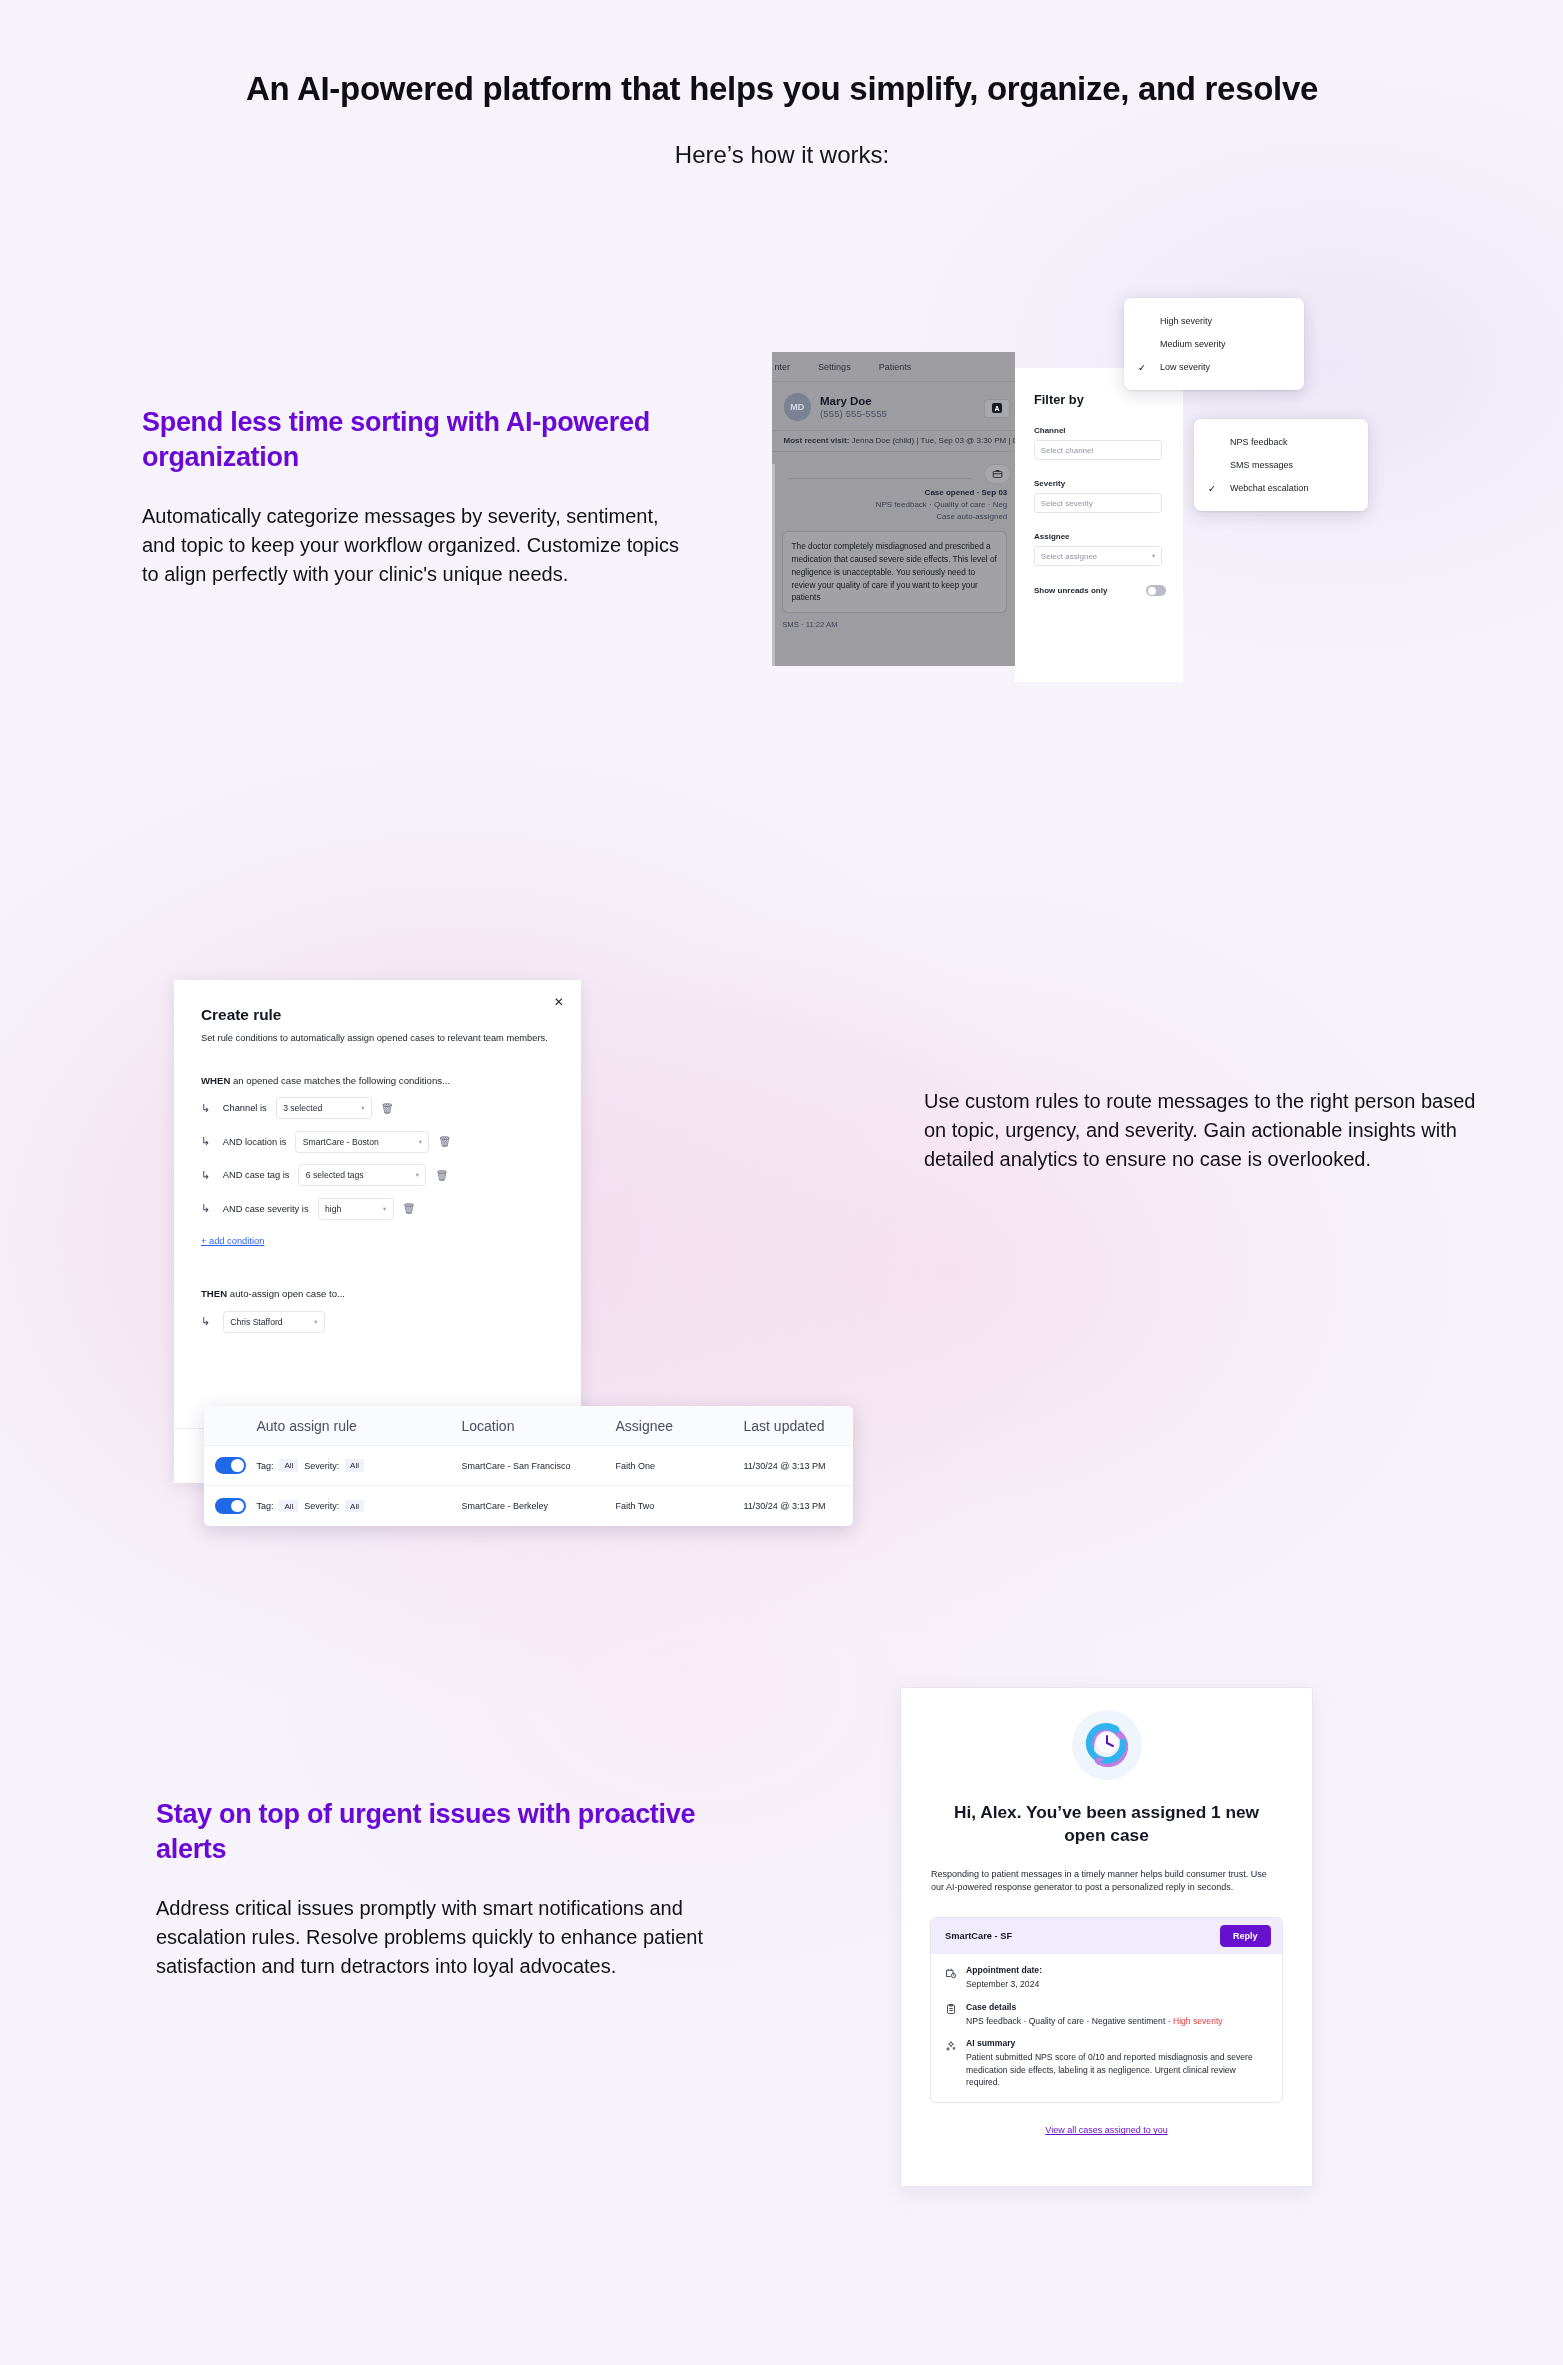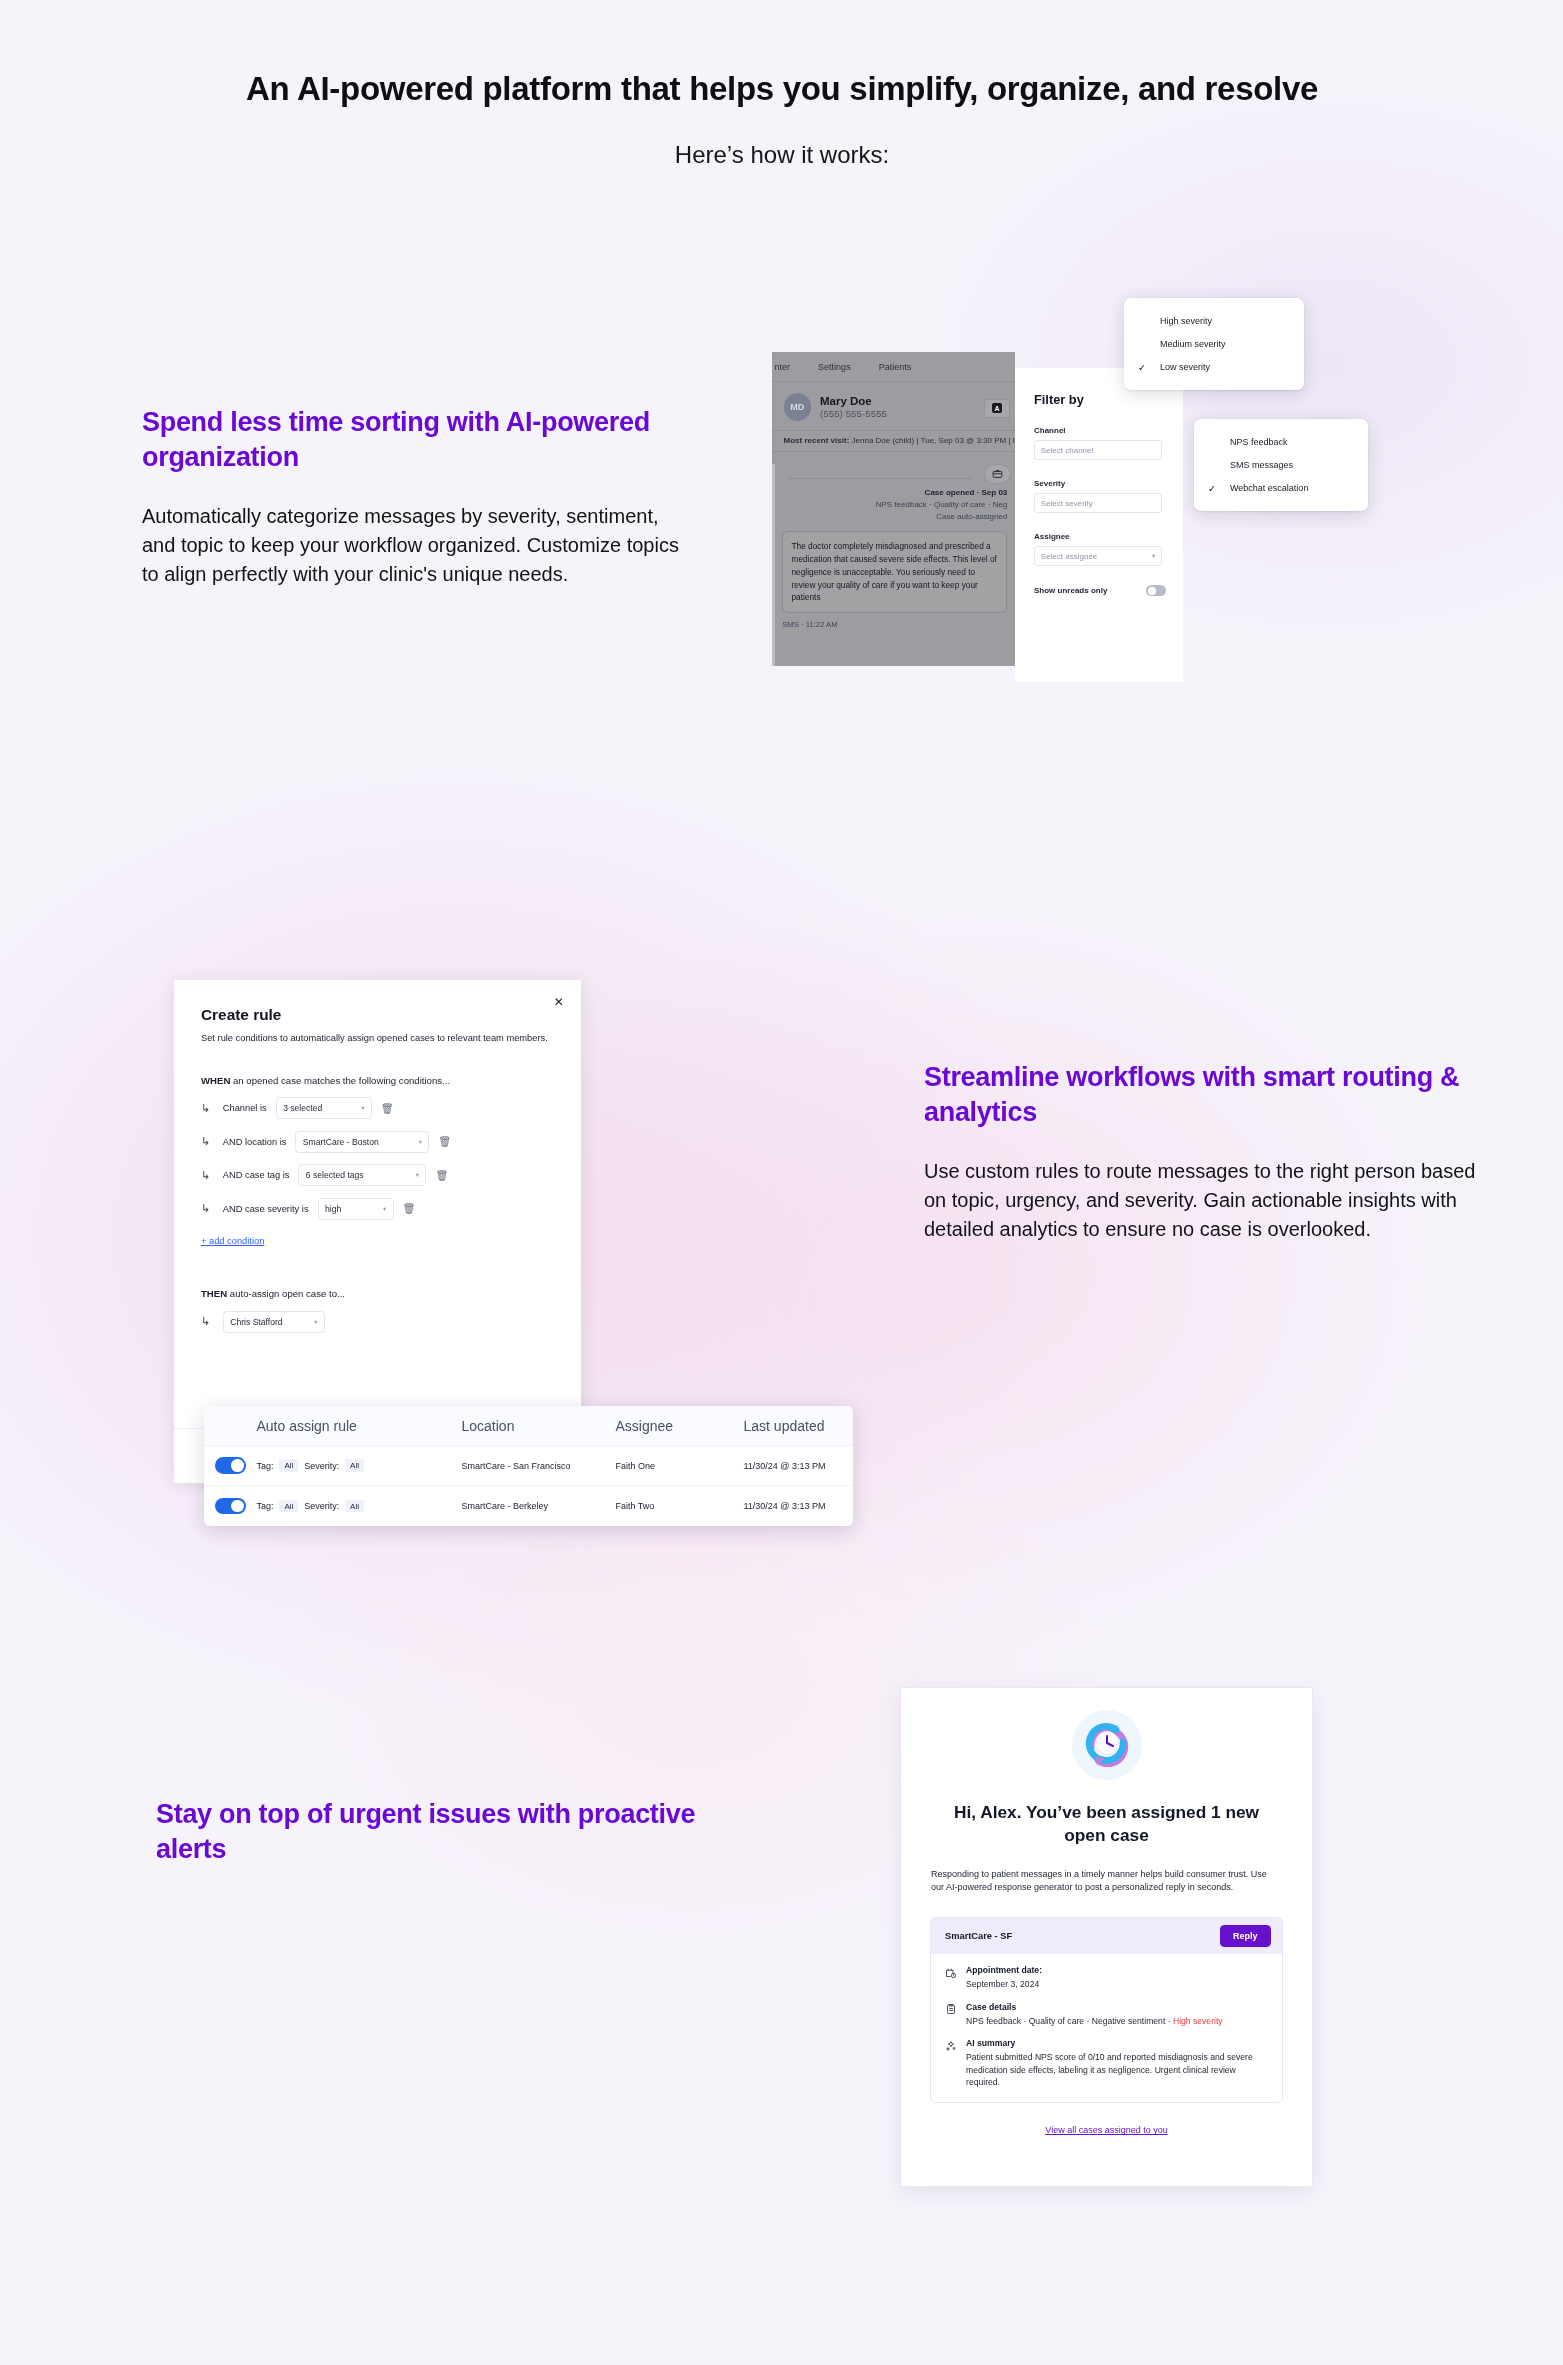--- a/index.html
+++ b/index.html
@@ -271,26 +271,26 @@
   <div class="hero-title">An AI-powered platform that helps you simplify, organize, and resolve</div>
   <div class="hero-sub">Here’s how it works:</div>
 </div>
 
 <div class="feat" id="feat-1">
   <h2>Spend less time sorting with AI-powered organization</h2>
   <p>Automatically categorize messages by severity, sentiment, and topic to keep your workflow organized. Customize topics to align perfectly with your clinic's unique needs.</p>
 </div>
 
 <div class="feat" id="feat-2">
-  <h2>Streamline workflows with smart routing &amp; analytics</h2>
   <p>Use custom rules to route messages to the right person based on topic, urgency, and severity. Gain actionable insights with detailed analytics to ensure no case is overlooked.</p>
 </div>
 
 <div class="feat" id="feat-3">
   <h2>Stay on top of urgent issues with proactive alerts</h2>
+  <p>Address critical issues promptly with smart notifications and escalation rules. Resolve problems quickly to enhance patient satisfaction and turn detractors into loyal advocates.</p>
 </div>
 
 <div id="shot-1">
 
   <div class="inbox-pane">
     <div class="inbox-nav">
       <span>nter</span>
       <span>Settings</span>
       <span>Patients</span>
     </div>

